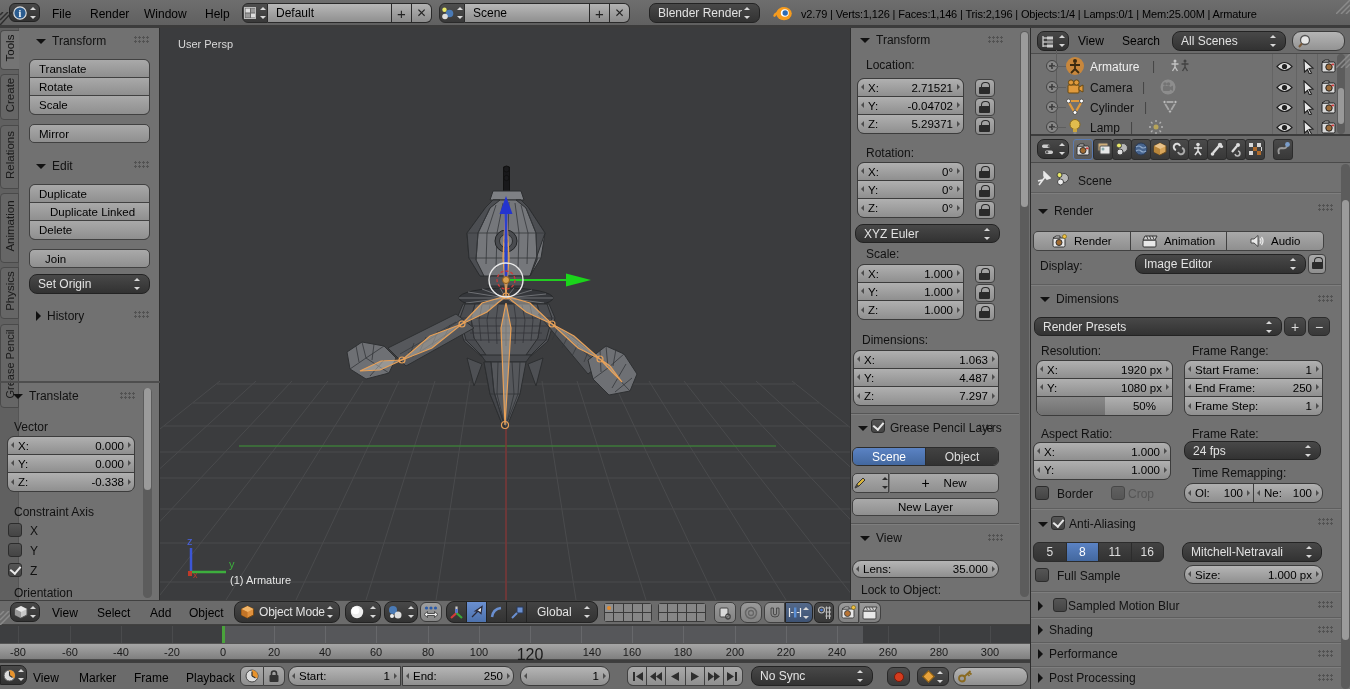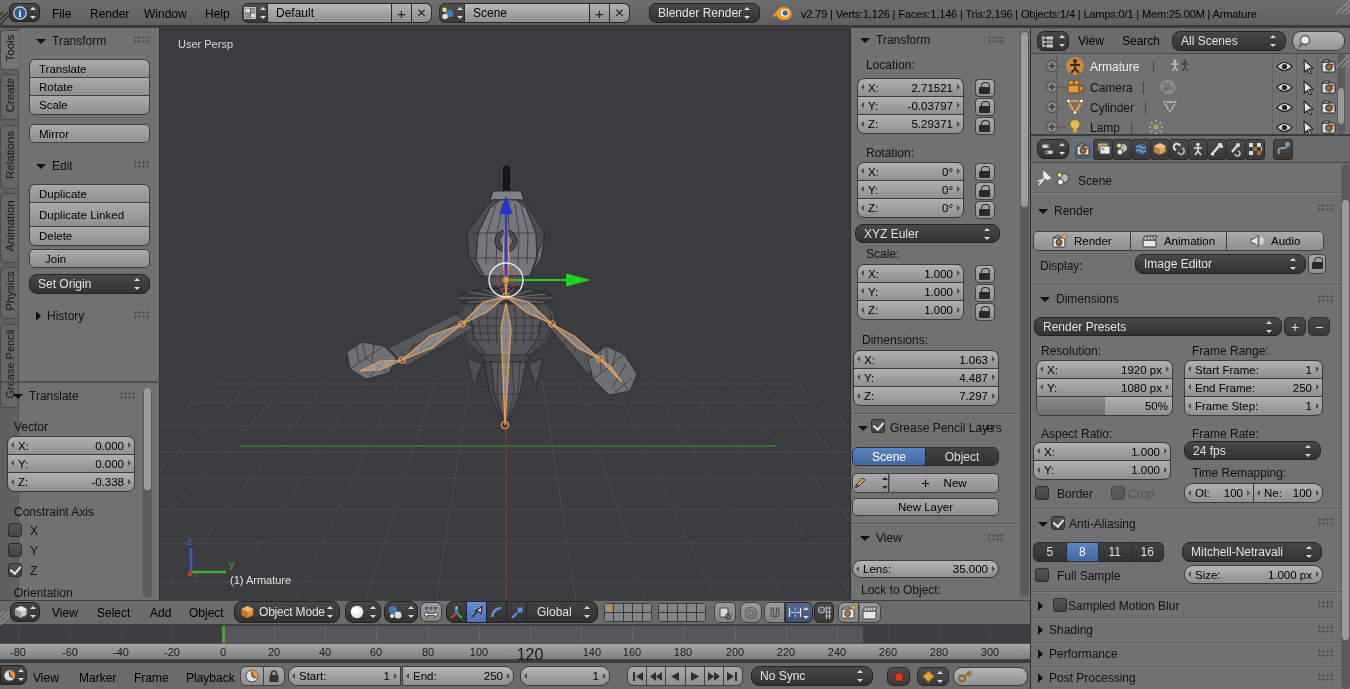--- a/index.html
+++ b/index.html
@@ -112,21 +112,21 @@
 <div class="bgrp" style="left:29px;top:59px;width:121px">
 <div class="b" style="height:18px;justify-content:flex-start;padding-left:9px">Translate</div>
 <div class="b" style="height:18px;justify-content:flex-start;padding-left:9px">Rotate</div>
 <div class="b" style="height:18px;justify-content:flex-start;padding-left:9px">Scale</div>
   </div>
 <div class="btn" style="left:29px;top:124px;width:121px;height:19px;justify-content:flex-start;padding-left:9px">Mirror</div>
 <div class="hdr" style="left:36px;top:159px"><span class="tri-d"></span>Edit</div>
 <div class="grip" style="left:134px;top:161px"></div>
 <div class="bgrp" style="left:29px;top:184px;width:121px">
 <div class="b" style="height:18px;justify-content:flex-start;padding-left:9px">Duplicate</div>
-<div class="b" style="height:24px;justify-content:flex-start;padding-left:9px">Duplicate Linked</div>
+<div class="b" style="height:18px;justify-content:flex-start;padding-left:20px">Duplicate Linked</div>
 <div class="b" style="height:18px;justify-content:flex-start;padding-left:9px">Delete</div>
   </div>
 <div class="btn" style="left:29px;top:249px;width:121px;height:19px;justify-content:flex-start;padding-left:15px">Join</div>
 <div class="dk" style="left:29px;top:274px;width:121px;height:20px;border-radius:8px">Set Origin<span class="ud"></span></div>
 <div class="hdr" style="left:36px;top:309px"><span class="tri-r"></span>History</div>
 <div class="grip" style="left:134px;top:311px"></div>
 
 <div class="a" style="left:0;top:381px;width:160px;height:2px;background:#4e4e4e"></div>
 <div class="hdr" style="left:13px;top:389px"><span class="tri-d"></span>Translate</div>
 <div class="grip" style="left:120px;top:392px"></div>
@@ -277,21 +277,21 @@
 <div class="grp" style="left:857px;top:78px;width:107px">
 <div class="r" style="height:18px">
       <span class="la"></span>
       <span class="lab">X:</span>
       <span class="val">2.71521</span>
       <span class="ra"></span>
     </div>
 <div class="r" style="height:18px">
       <span class="la"></span>
       <span class="lab">Y:</span>
-      <span class="val">-0.03797</span>
+      <span class="val">-0.04702</span>
       <span class="ra"></span>
     </div>
 <div class="r" style="height:18px">
       <span class="la"></span>
       <span class="lab">Z:</span>
       <span class="val">5.29371</span>
       <span class="ra"></span>
     </div>
   </div>
 <div class="lock" style="left:975px;top:79px;width:20px;height:18px"></div>
@@ -1018,21 +1018,21 @@
       <span class="ra"></span>
     </div>
 <div class="r" style="height:18px">
       <span class="la"></span>
       <span class="lab">Y:</span>
       <span class="val">1080 px</span>
       <span class="ra"></span>
     </div>
 <div class="r" style="height:18px;padding:0">
       <div style="position:absolute;left:0;top:0;width:50%;height:100%;background:linear-gradient(#8a8a8a,#707070)"></div>
-      <span class="val" style="position:relative;padding-right:4px">50%</span>
+      <span class="val" style="position:relative;padding-right:16px">50%</span>
     </div>
   </div>
 <div class="grp" style="left:1184px;top:360px;width:139px">
 <div class="r" style="height:18px">
       <span class="la"></span>
       <span class="lab">Start Frame:</span>
       <span class="val">1</span>
       <span class="ra"></span>
     </div>
 <div class="r" style="height:18px">

